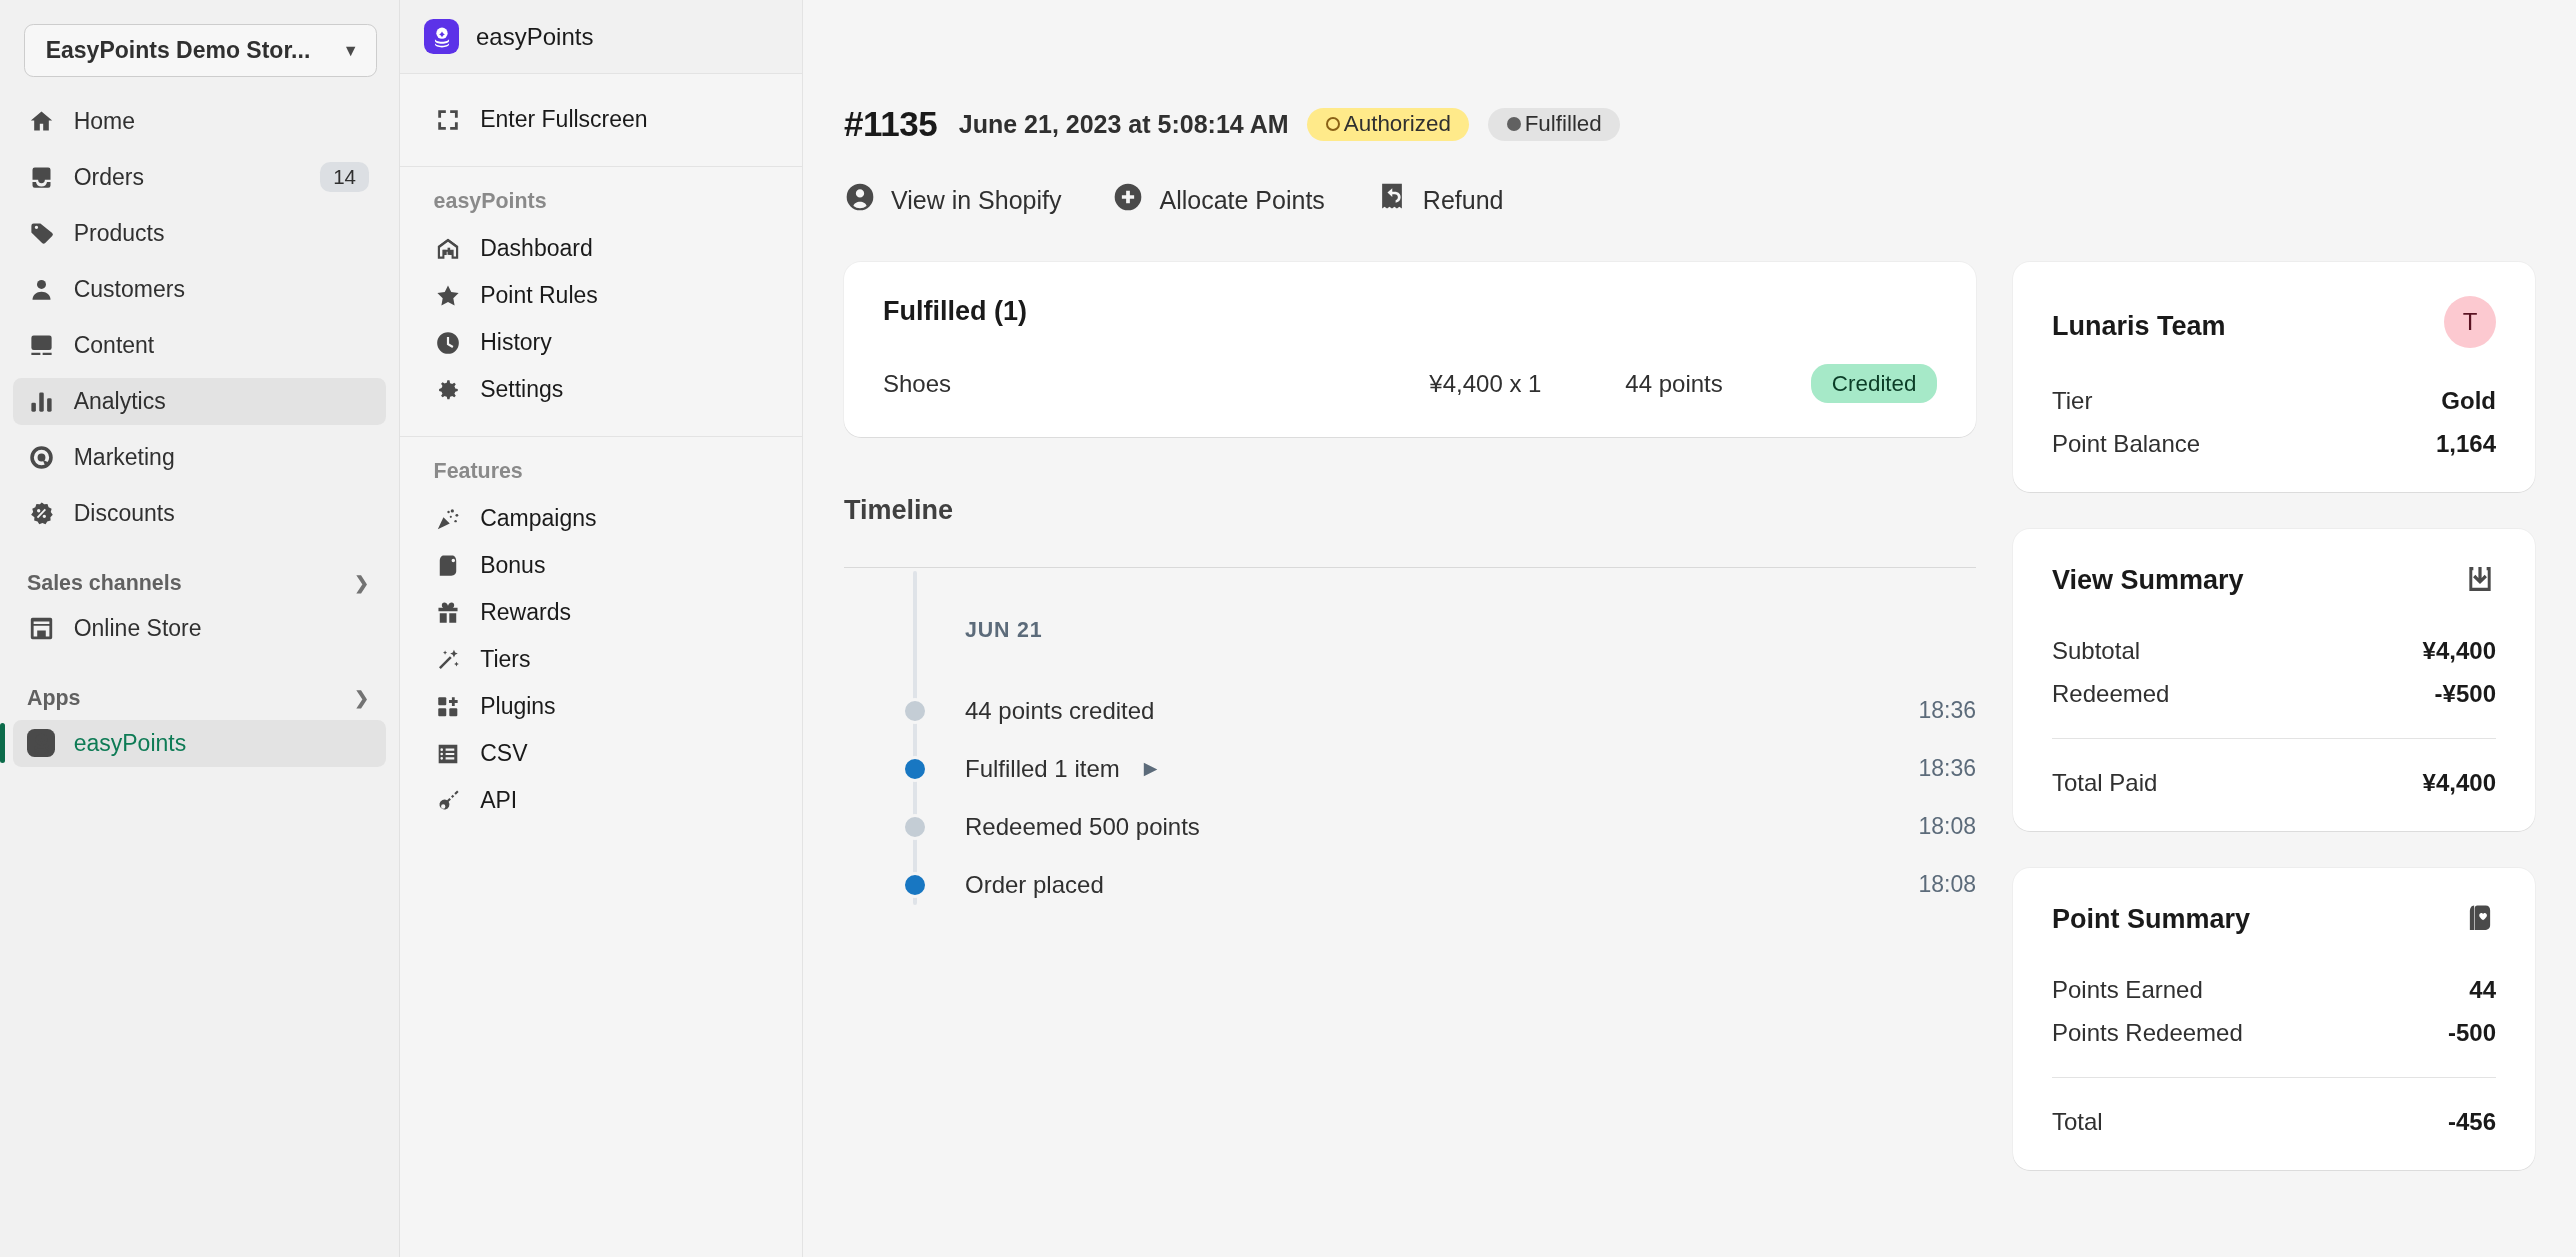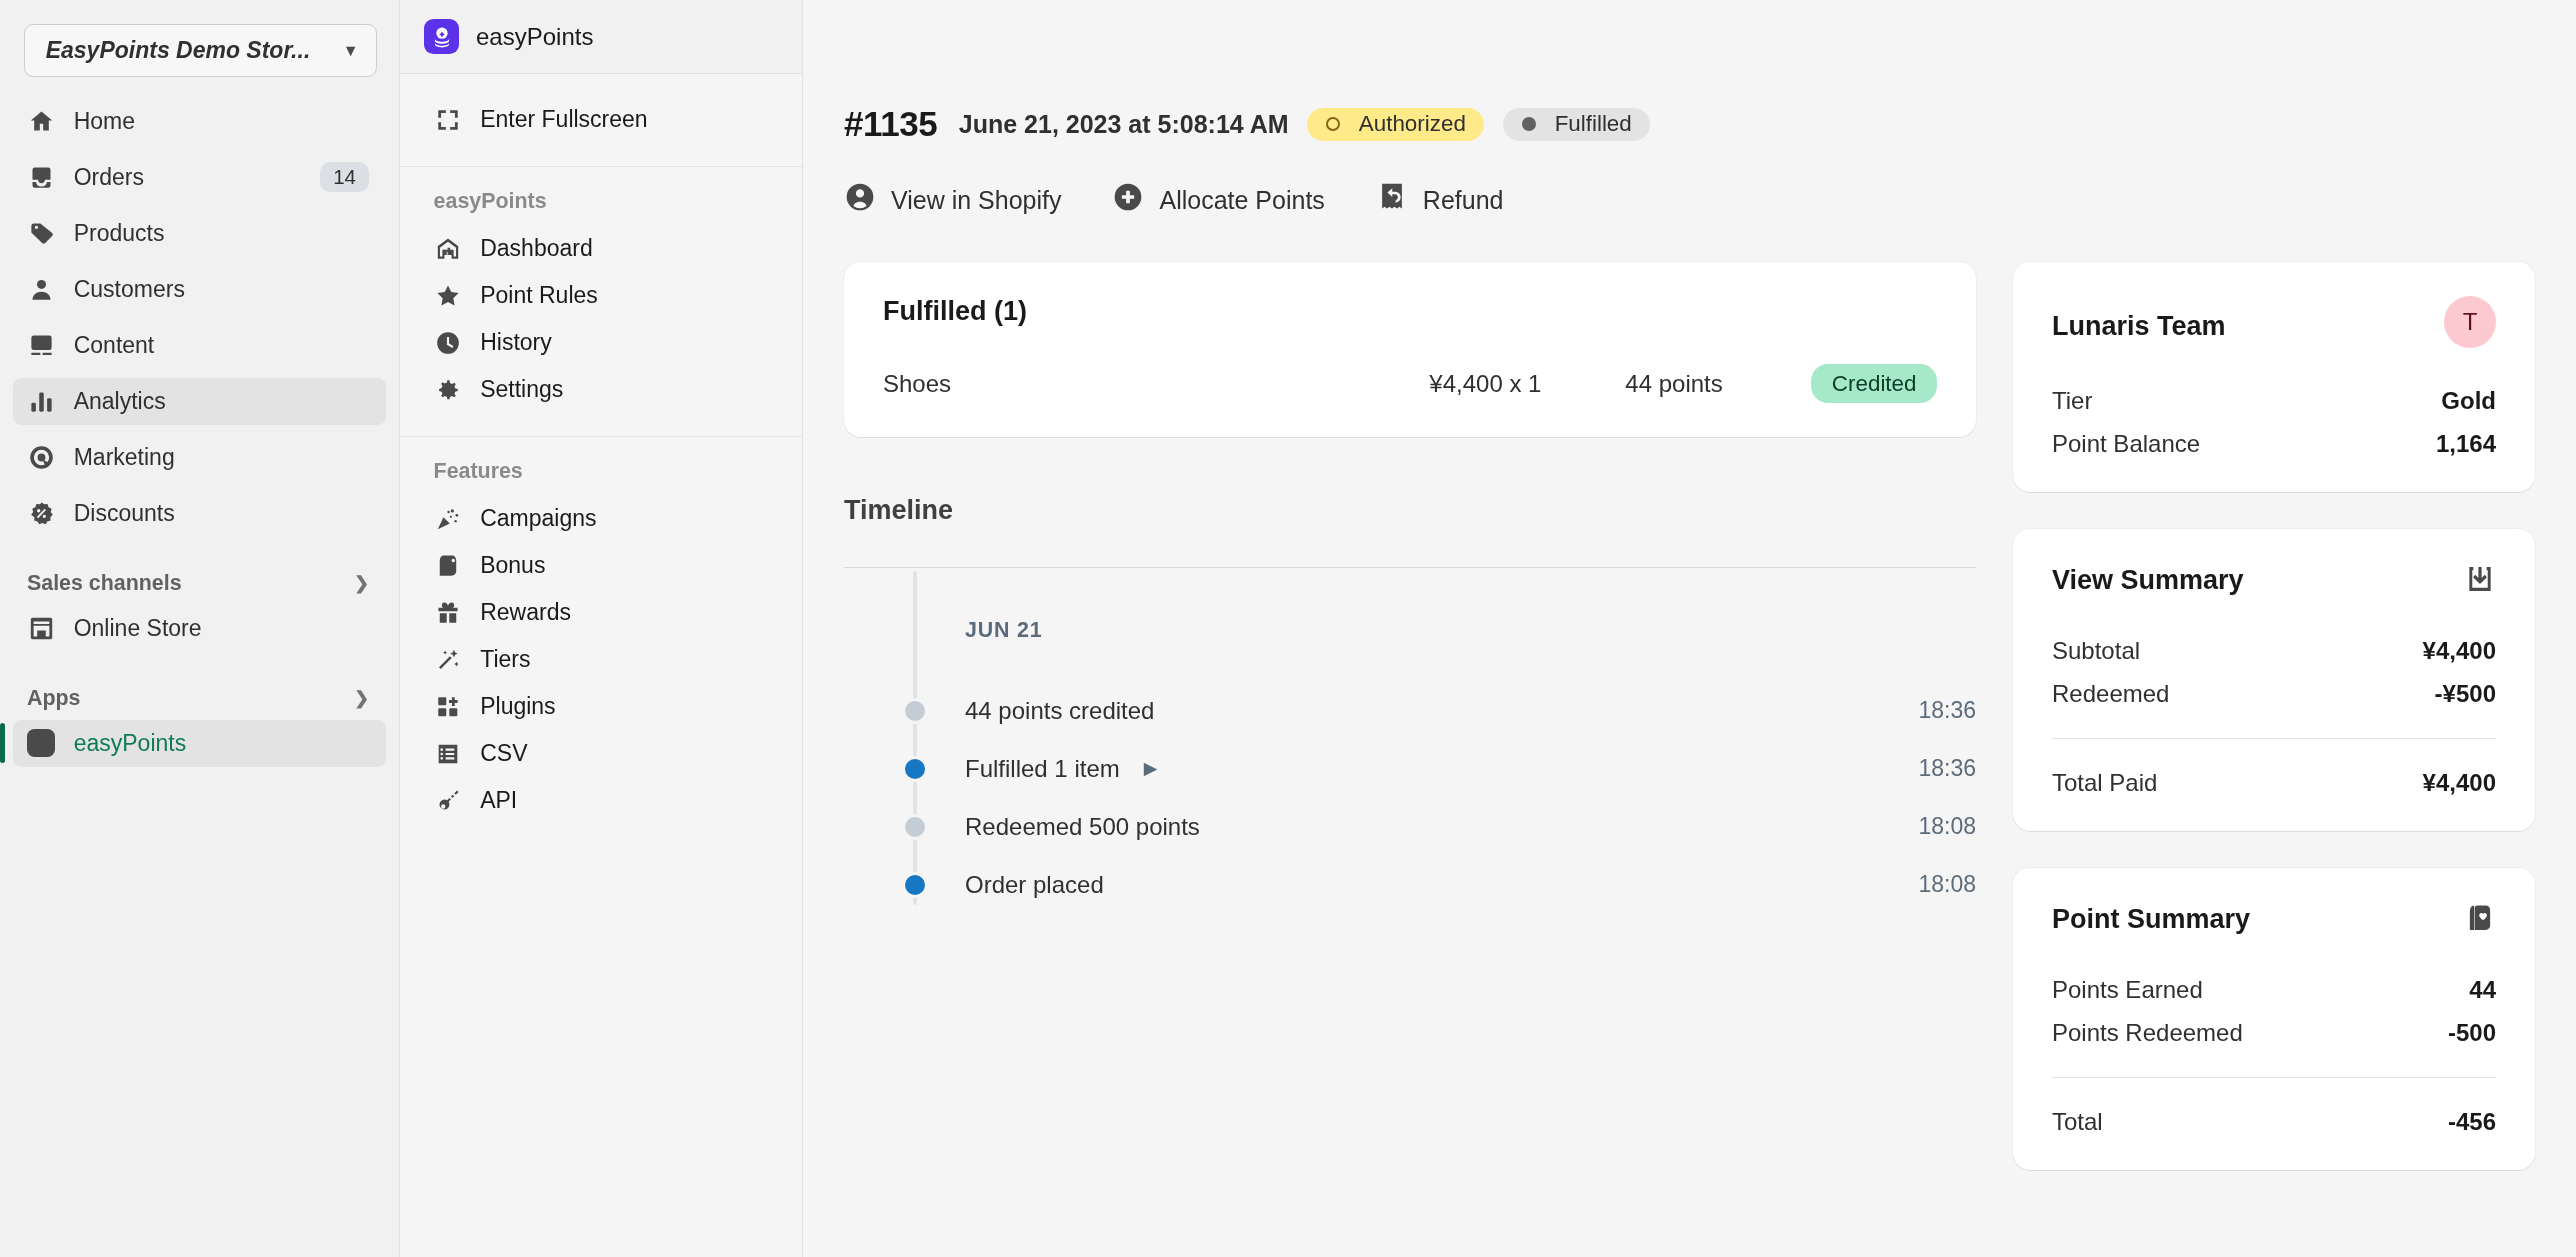--- a/index.html
+++ b/index.html
@@ -24,21 +24,20 @@
   .store-switcher {
     margin: 24px 9.3px 20.5px 11.2px;
     height: 53px;
     background: #f7f7f7;
     border: 0.9px solid #cdcdcd;
     border-radius: 9.3px;
     display: flex; align-items: center; justify-content: space-between;
     padding: 0 17px 0 20.5px;
     font-size: 23px; font-weight: 600; color: #303030;
     cursor: pointer;
-    font-style: italic;
   }
   .store-switcher .chev { font-size: 16px; color: #4a4a4a; }
 
   .nav-list { display: flex; flex-direction: column; gap: 9px; }
   .nav-item {
     height: 47px; display: flex; align-items: center;
     padding: 0 17px 0 13px; border-radius: 8.4px;
     font-size: 23px; color: #303030; cursor: pointer;
     gap: 17.7px;
   }
@@ -108,21 +107,21 @@
 
   
   .main {
     flex: 1; height: 1257px; overflow: hidden;
     background: #f5f5f5; padding: 0 41px;
   }
   .page-head { padding-top: 104px; display: flex; align-items: center; gap: 18.6px; }
   .order-no { font-size: 35px; font-weight: 700; color: #1a1a1a; letter-spacing: -0.4px; }
   .order-date { font-size: 25px; color: #303030; margin-left: 2.8px; font-weight: bold; }
   .badge {
-    display: inline-flex; align-items: center; gap: 19px;
+    display: inline-flex; align-items: center; gap: 4px;
     height: 33px; border-radius: 20.5px; padding: 0 18.6px;
     font-size: 22.4px; color: #303030;
   }
   .badge.warn { background: #ffea8a; }
   .badge.neutral { background: #e3e3e3; }
   .dot-ring { width: 14px; height: 14px; border-radius: 50%; border: 2.8px solid #8a6116; }
   .dot-solid { width: 14px; height: 14px; border-radius: 50%; background: #616161; }
 
   .actions { display: flex; align-items: center; gap: 51px; margin-top: 37px; }
   .action { display: flex; align-items: center; gap: 15px; cursor: pointer; font-size: 25px; color: #303030; }

